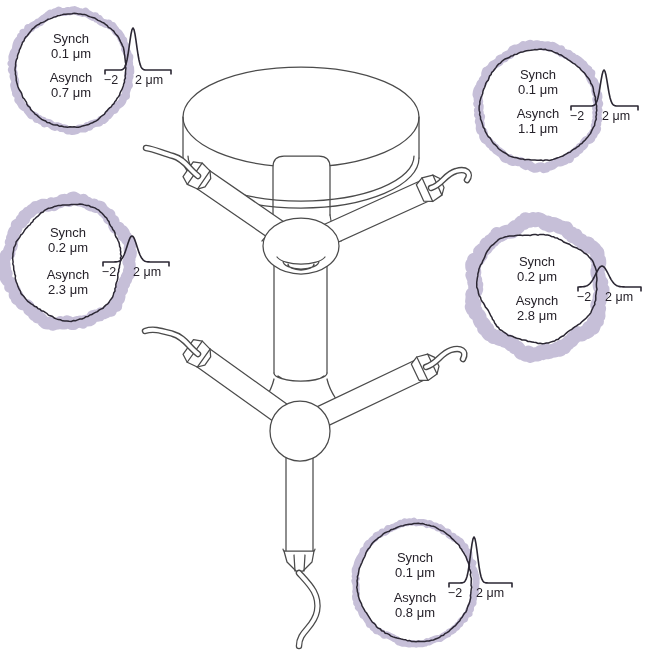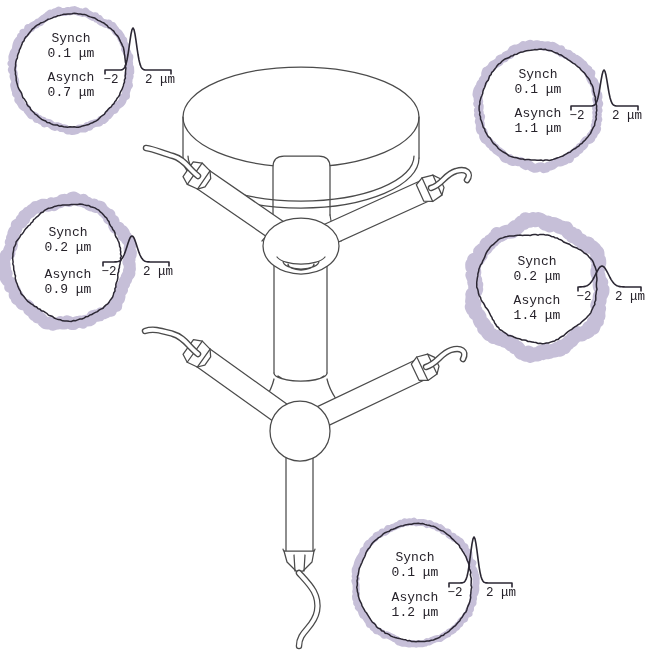--- a/index.html
+++ b/index.html
@@ -1,27 +1,27 @@
 <!DOCTYPE html>
 <html><head>
 <meta charset="utf-8">
 <style>
   html,body{margin:0;padding:0;background:#fff}
   .figure{
     position:relative;width:646px;height:650px;background:#fff;
-    font-family:Liberation Mono, monospace;overflow:hidden;
+    font-family:Liberation Sans, sans-serif;overflow:hidden;
   }
   svg.layer{position:absolute;left:0;top:0}
   .meas-block{
     position:absolute;width:90px;text-align:center;
     font-size:13px;line-height:1.14;color:#26222a;
   }
   .axis-label{position:absolute;font-size:12.5px;color:#26222a;white-space:nowrap}
   .axis-left{width:26px;text-align:center}
-  .axis-right{width:40px;text-align:right}
+  .axis-right{width:40px;text-align:left}
 </style>
 </head>
 <body>
 
 <div class="figure">
 
   <svg class="layer" width="646" height="650" viewBox="0 0 646 650">
 
     <g id="device" stroke="#4b4b4b" stroke-width="1.25" fill="none" stroke-linecap="round" stroke-linejoin="round">
 
@@ -159,45 +159,45 @@
     <div class="axis-label axis-right" style="left: 602px; top: 109px;">2 μm</div>
   </div>
 
   <div class="plot-text">
     <div class="meas-block synch-block" style="left: 23px; top: 226px;">
       <div>Synch</div>
       <div>0.2 μm</div>
     </div>
     <div class="meas-block asynch-block" style="left: 23px; top: 268px;">
       <div>Asynch</div>
-      <div>0.9 μm</div>
+      <div>2.3 μm</div>
     </div>
     <div class="axis-label axis-left" style="left: 96px; top: 265px;">−2</div>
     <div class="axis-label axis-right" style="left: 133px; top: 265px;">2 μm</div>
   </div>
 
   <div class="plot-text">
     <div class="meas-block synch-block" style="left: 492px; top: 255px;">
       <div>Synch</div>
       <div>0.2 μm</div>
     </div>
     <div class="meas-block asynch-block" style="left: 492px; top: 294px;">
       <div>Asynch</div>
-      <div>1.4 μm</div>
+      <div>2.8 μm</div>
     </div>
     <div class="axis-label axis-left" style="left: 571px; top: 290px;">−2</div>
     <div class="axis-label axis-right" style="left: 605px; top: 290px;">2 μm</div>
   </div>
 
   <div class="plot-text">
     <div class="meas-block synch-block" style="left: 370px; top: 551px;">
       <div>Synch</div>
       <div>0.1 μm</div>
     </div>
     <div class="meas-block asynch-block" style="left: 370px; top: 591px;">
       <div>Asynch</div>
-      <div>1.2 μm</div>
+      <div>0.8 μm</div>
     </div>
     <div class="axis-label axis-left" style="left: 442px; top: 586px;">−2</div>
     <div class="axis-label axis-right" style="left: 476px; top: 586px;">2 μm</div>
   </div>
 
 </div>
 
 </body></html>

